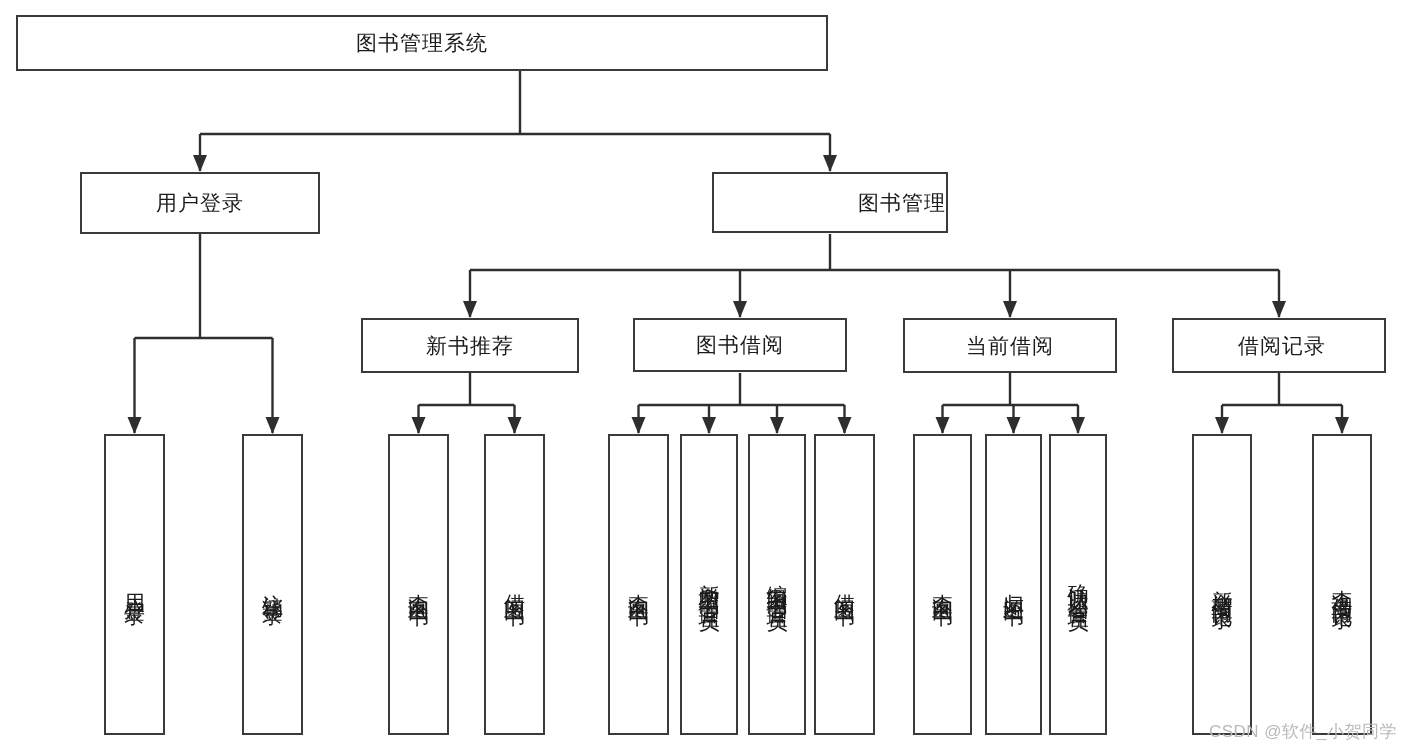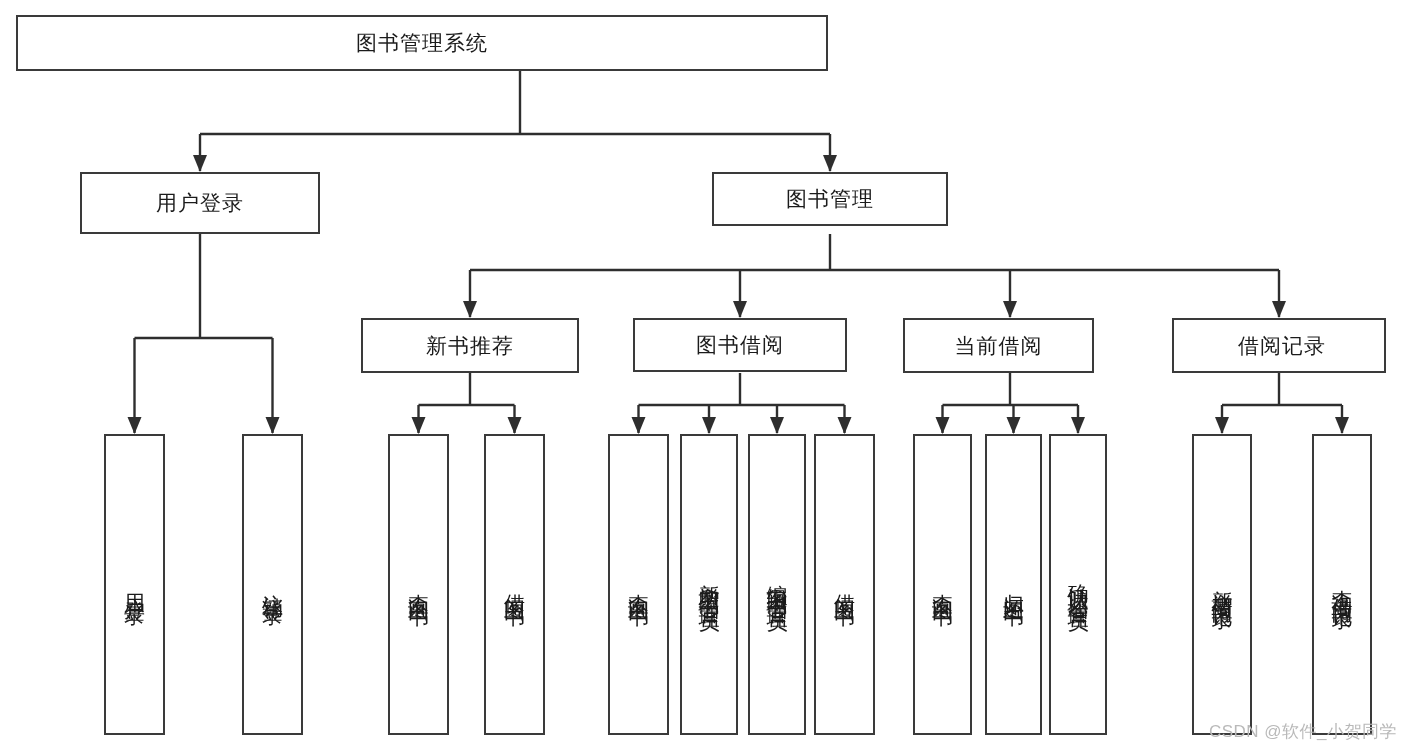--- a/index.html
+++ b/index.html
@@ -132,30 +132,30 @@
       <line x1="1342" y1="405" x2="1342" y2="433"></line>
       <polygon class="arrow" points="1335,417 1349,417 1342,434"></polygon>
     </svg>
   <div id="nodes">
       <div class="node" style="left: 16px; top: 15px; width: 812px; height: 56px;">
         <span class="node-label-h">图书管理系统</span>
       </div>
       <div class="node" style="left: 80px; top: 172px; width: 240px; height: 62px;">
         <span class="node-label-h">用户登录</span>
       </div>
-      <div class="node" style="left: 712px; top: 172px; width: 236px; height: 54px;">
+      <div class="node" style="left: 712px; top: 172px; width: 236px; height: 61px; justify-content: flex-end;">
         <span class="node-label-h">图书管理</span>
       </div>
       <div class="node" style="left: 361px; top: 318px; width: 218px; height: 55px;">
         <span class="node-label-h">新书推荐</span>
       </div>
       <div class="node" style="left: 633px; top: 318px; width: 214px; height: 54px;">
         <span class="node-label-h">图书借阅</span>
       </div>
-      <div class="node" style="left: 903px; top: 318px; width: 191px; height: 55px;">
+      <div class="node" style="left: 903px; top: 318px; width: 214px; height: 55px;">
         <span class="node-label-h">当前借阅</span>
       </div>
       <div class="node" style="left: 1172px; top: 318px; width: 214px; height: 55px; padding-left: 6px;">
         <span class="node-label-h">借阅记录</span>
       </div>
       <div class="node node-vert" style="left: 104px; top: 434px; width: 61px; height: 301px;">
         <span class="node-label-v">用户登录</span>
       </div>
       <div class="node node-vert" style="left: 242px; top: 434px; width: 61px; height: 301px;">
         <span class="node-label-v">注销登录</span>

